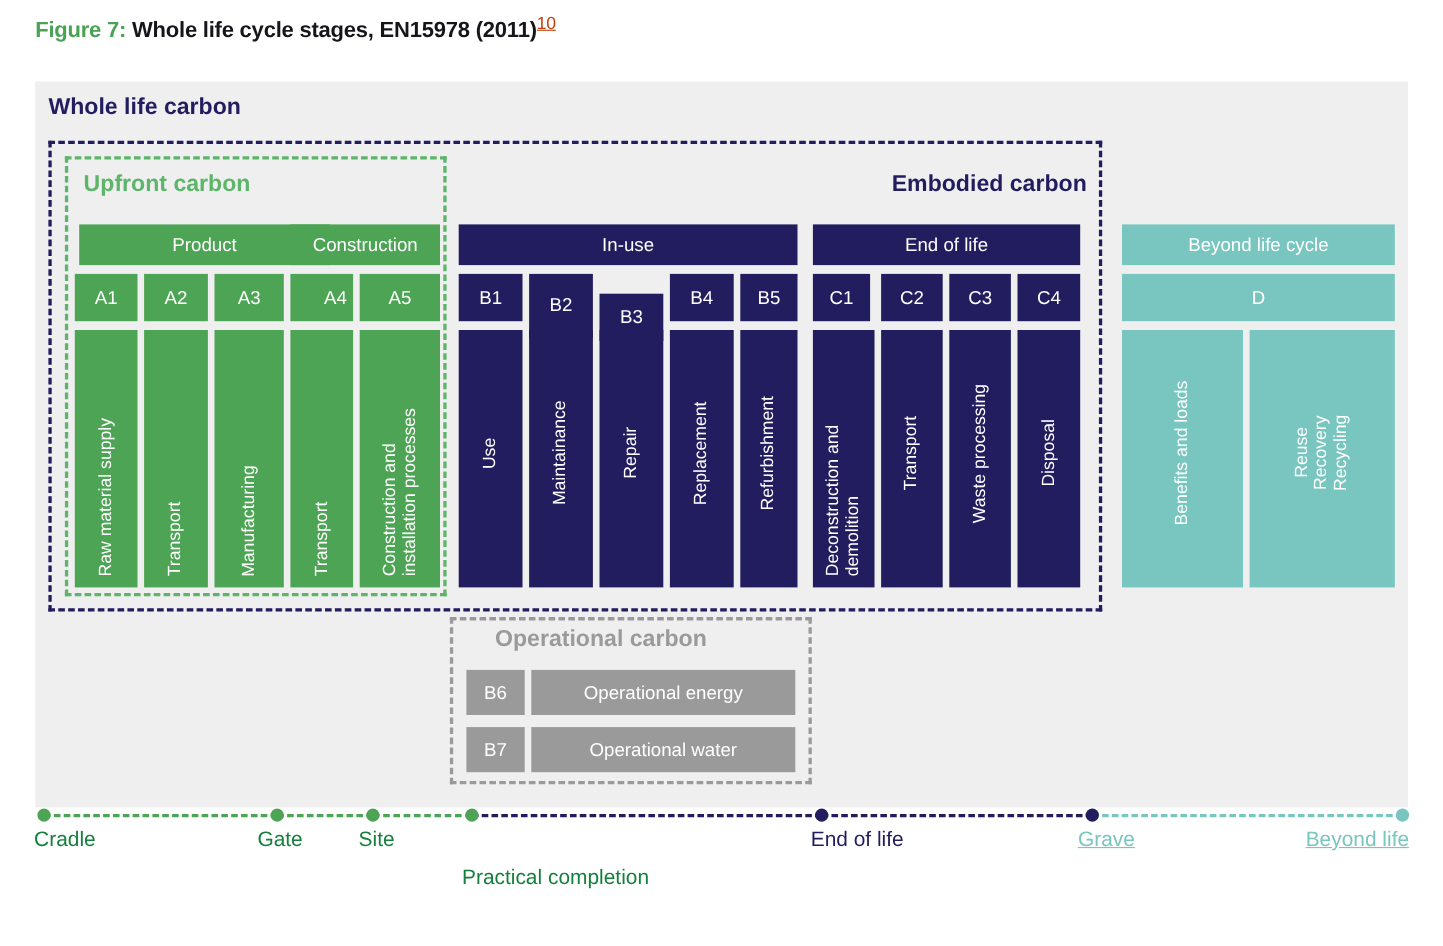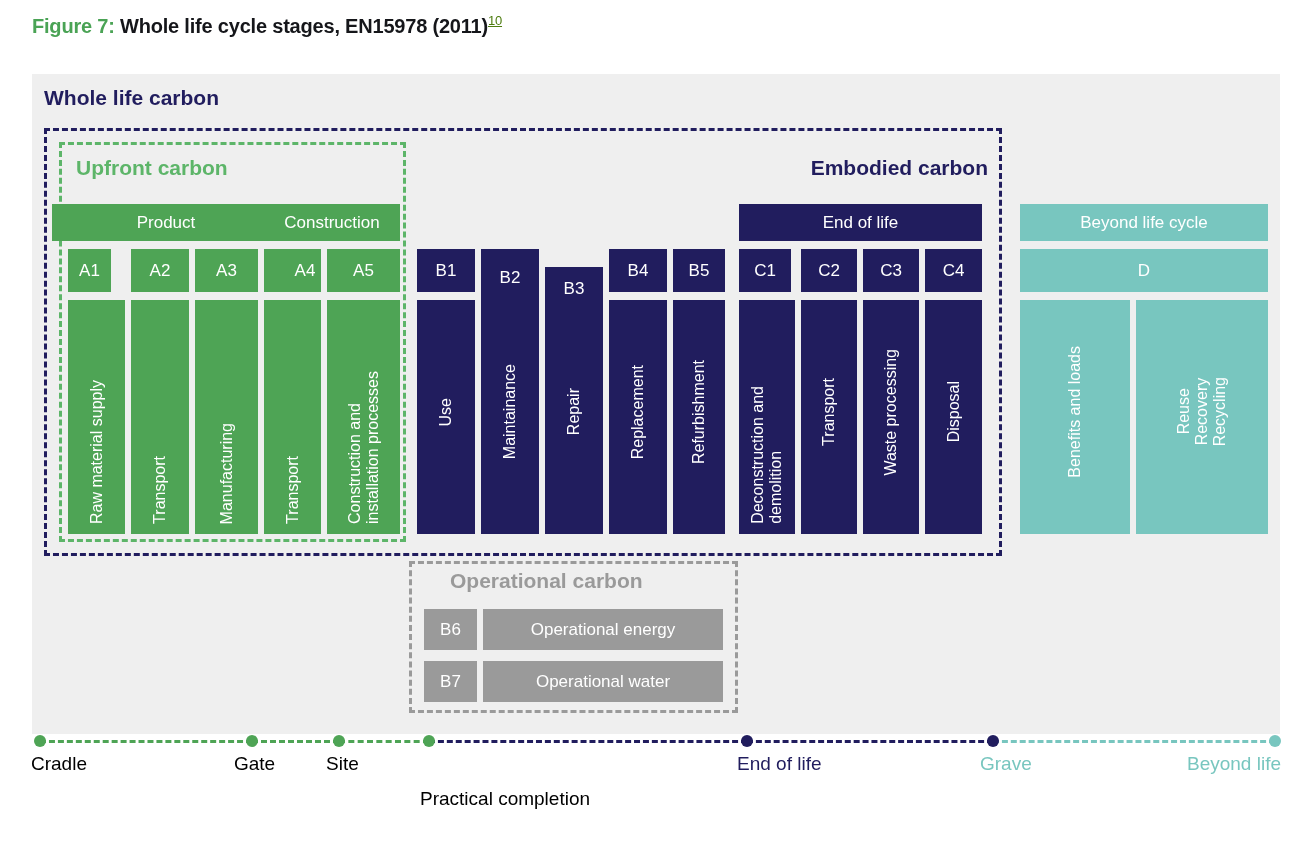--- a/index.html
+++ b/index.html
@@ -11,21 +11,21 @@
     position:relative;
   }
 
   
   .caption{
     position:absolute;left:32px;top:13px;
     font-size:20px;font-weight:bold;color:#15161a;
     letter-spacing:-0.2px;white-space:nowrap;
   }
   .caption .fig{color:#4aa355;}
-  .caption .sup{font-size:13px;vertical-align:super;font-weight:normal;color:#4d7c0f;text-decoration:underline;}
+  .caption .sup{font-size:16px;vertical-align:super;font-weight:normal;color:#c2410c;text-decoration:underline;}
 
   
   .panel{
     position:absolute;left:32px;top:74px;
     width:1248px;height:660px;
     background:#efefef;
   }
   .panel-title{
     position:absolute;left:12px;top:12px;
     font-size:21px;font-weight:bold;color:#211d5e;
@@ -84,23 +84,23 @@
   
   .timeline{position:absolute;left:0;top:0;width:1312px;height:126px;}
   .tl-seg{position:absolute;height:0;border-top:3px dashed #4ea455;}
   .tl-seg.navy{border-top-color:#211d5e;background:none;}
   .tl-seg.teal{border-top-color:#78c6bf;background:none;}
   .tl-dot{position:absolute;width:12px;height:12px;border-radius:50%;}
   .tl-dot.g{background:#4ea455;}
   .tl-dot.n{background:#211d5e;}
   .tl-dot.t{background:#78c6bf;}
   .tl-label{position:absolute;font-size:19px;white-space:nowrap;}
-  .tl-label.g{color:#000000;text-align:center;}
+  .tl-label.g{color:#15803d;text-align:center;}
   .tl-label.n{color:#211d5e;}
-  .tl-label.t{color:#78c6bf;}
+  .tl-label.t{color:#78c6bf;text-decoration:underline;}
 </style>
 </head>
 <body>
 
 <div class="caption">
   <span class="fig">Figure 7:</span>
   <span>Whole life cycle stages, EN15978 (2011)</span><span class="sup">10</span>
 </div>
 
 <div class="panel">
@@ -108,26 +108,27 @@
   <div class="panel-title">Whole life carbon</div>
 
   <div class="frame frame-embodied"></div>
   <div class="frame frame-upfront"></div>
   <div class="frame frame-operational"></div>
 
   <div class="frame-label lbl-upfront">Upfront carbon</div>
   <div class="frame-label lbl-embodied">Embodied carbon</div>
   <div class="frame-label lbl-operational">Operational carbon</div>
 
-  <div class="cell green" style="left:20px;top:130px;width:228px;height:37px;">Product</div>
+  <div class="cell green" style="left:40px;top:130px;width:228px;height:37px;">Product</div>
   <div class="cell green" style="left:232px;top:130px;width:136px;height:37px;">Construction</div>
+  <div class="cell navy" style="left:385px;top:130px;width:308px;height:37px;">In-use</div>
   <div class="cell navy" style="left:707px;top:130px;width:243px;height:37px;">End of life</div>
   <div class="cell teal" style="left:988px;top:130px;width:248px;height:37px;">Beyond life cycle</div>
 
-  <div class="cell green" style="left:36px;top:175px;width:43px;height:43px;">A1</div>
+  <div class="cell green" style="left:36px;top:175px;width:57px;height:43px;">A1</div>
   <div class="cell green" style="left:99px;top:175px;width:58px;height:43px;">A2</div>
   <div class="cell green" style="left:163px;top:175px;width:63px;height:43px;">A3</div>
 
   <div class="cell green" style="left:232px;top:175px;width:57px;height:43px;padding-left:25px;">A4</div>
   <div class="cell green" style="left:295px;top:175px;width:73px;height:43px;">A5</div>
 
   <div class="cell navy" style="left:385px;top:175px;width:58px;height:43px;">B1</div>
   <div class="cell navy" style="left:449px;top:175px;width:58px;height:58px;">B2</div>
   <div class="cell navy" style="left:513px;top:193px;width:58px;height:43px;">B3</div>
   <div class="cell navy" style="left:577px;top:175px;width:58px;height:43px;">B4</div>

